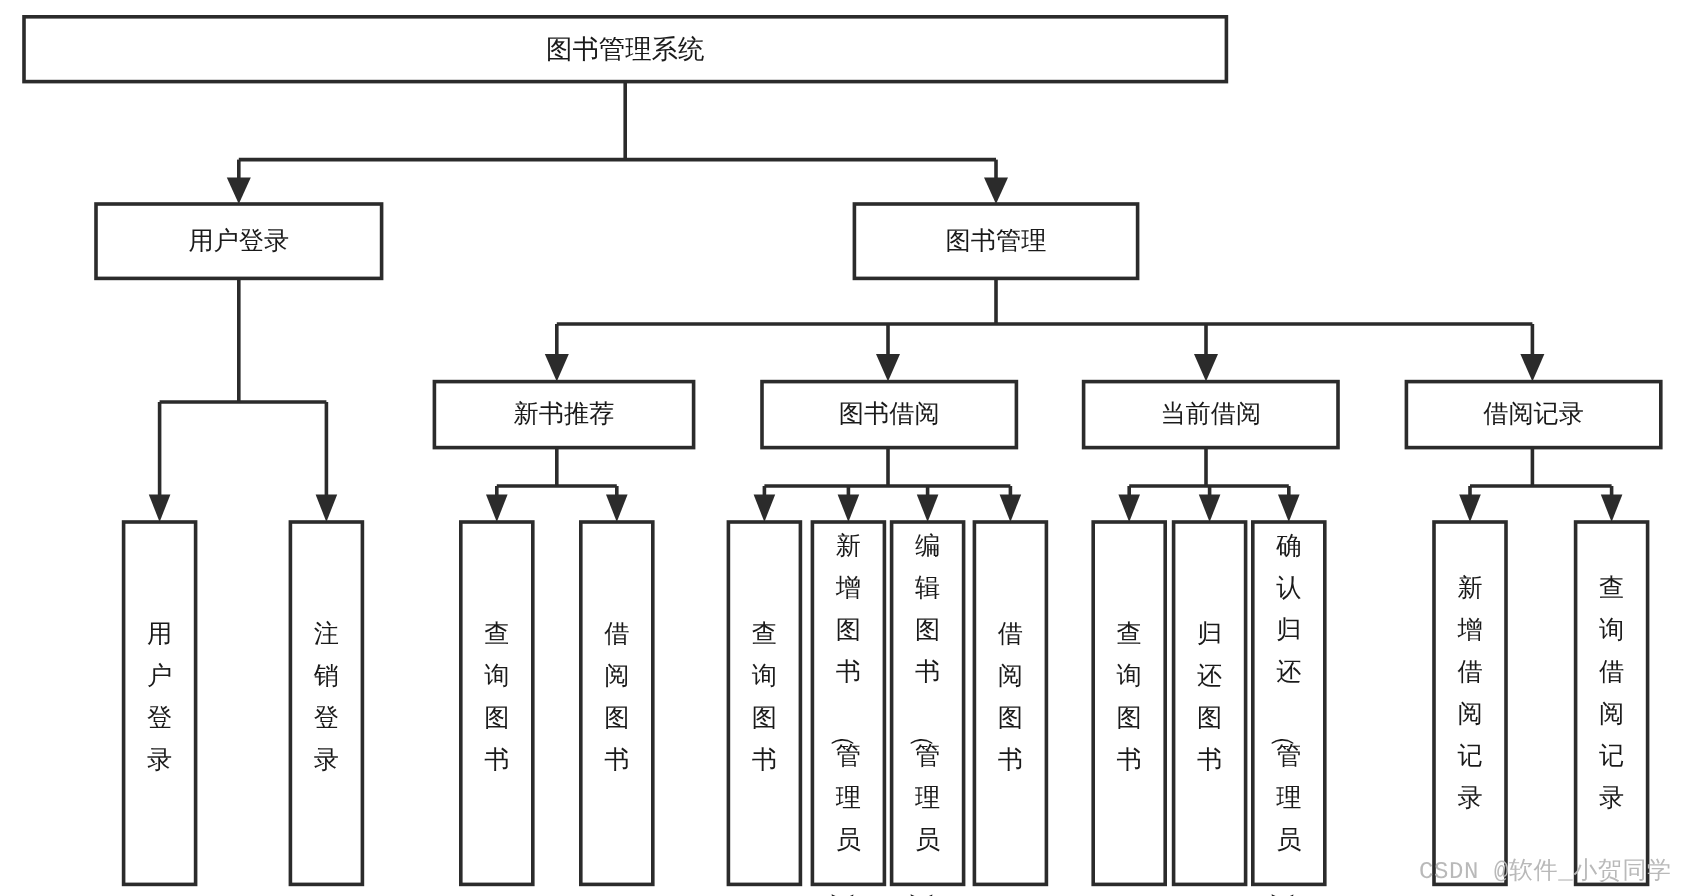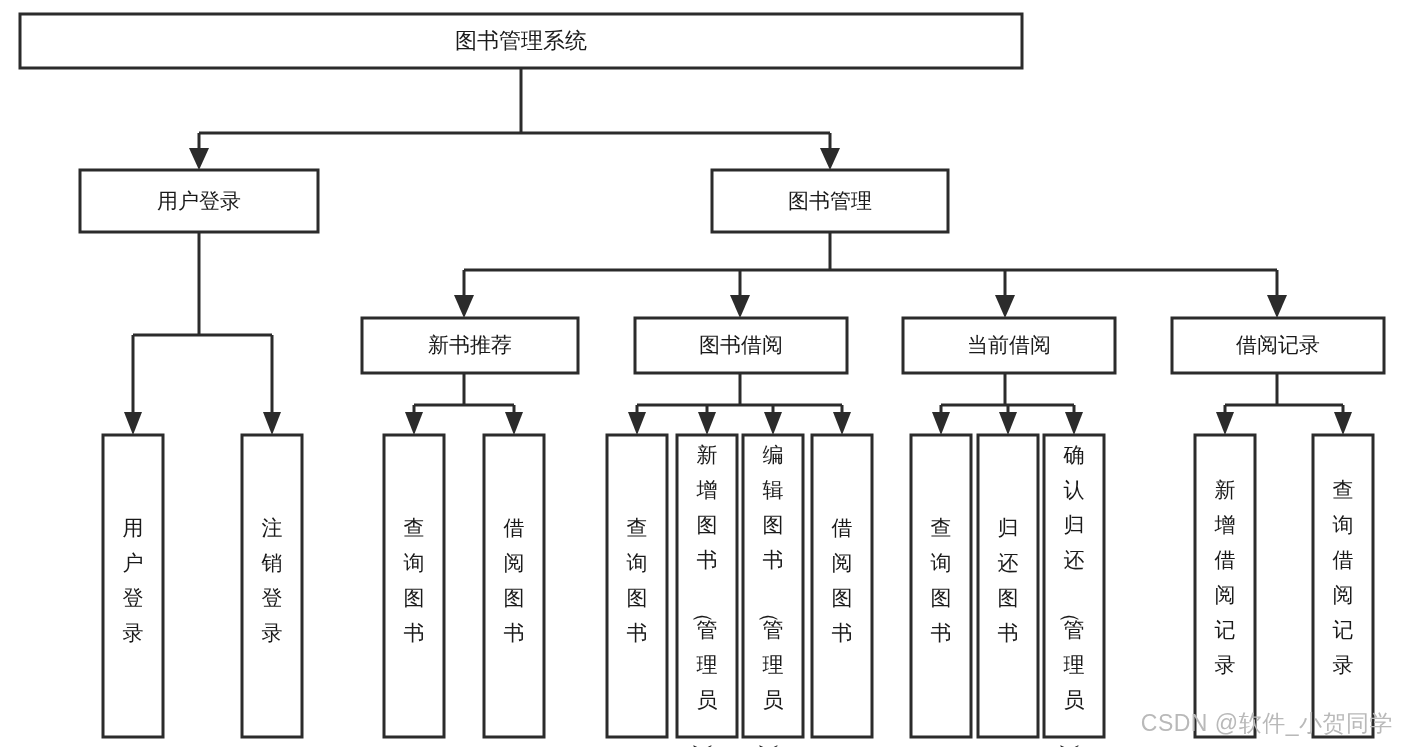--- a/index.html
+++ b/index.html
@@ -54,22 +54,22 @@
     stroke-linecap: butt;
   }
   .arrow-head {
     fill: #2b2b2b;
     stroke: none;
   }
   .watermark {
     position: absolute;
     right: 12px;
     bottom: 8px;
-    font-family: Liberation Sans, sans-serif;
-    font-size: 23px;
+    font-family: Liberation Mono, monospace;
+    font-size: 20px;
     color: #b9b9b9;
     white-space: nowrap;
     letter-spacing: 0.5px;
     user-select: none;
     margin-top: 24px;
   }
 </style>
 </head>
 <body>
 

